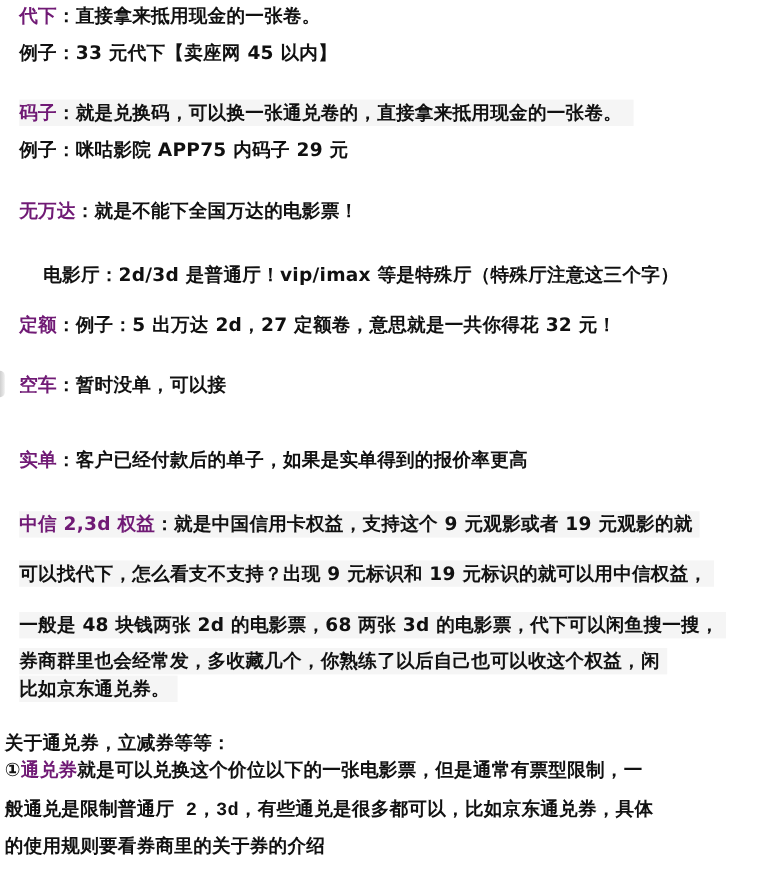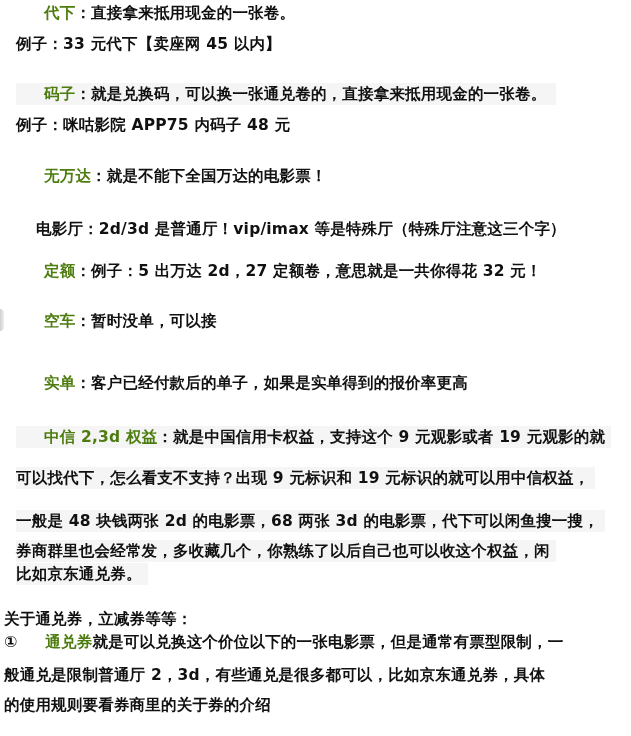--- a/index.html
+++ b/index.html
@@ -20,22 +20,21 @@
       position: absolute;
       white-space: nowrap;
       font-size: 15.5px;
       line-height: 22px;
       letter-spacing: 0.2px;
     }
     .hl {
       background: #f5f5f5;
     }
     .red {
-      color: #4d7c0f;
-      margin-left: 28px;
+      color: #701a75;
     }
     .edge-mark {
       position: absolute;
       left: 0;
       top: 309px;
       width: 4px;
       height: 22px;
       border-radius: 0 6px 6px 0;
       background: linear-gradient(to right, #cfcfcf, #efefef);
     }
@@ -51,21 +50,21 @@
     <span class="red">代下</span><span>：</span><span>直接拿来抵用现金的一张卷。</span>
   </div>
   <div class="line ind" style="top:33px;">
     <span>例子：33 元代下【卖座网 45 以内】</span>
   </div>
 
   <div class="line ind hl" style="top:83px; padding-right:10px;text-align:center;">
     <span class="red">码子</span><span>：</span><span>就是兑换码，可以换一张通兑卷的，直接拿来抵用现金的一张卷。</span>
   </div>
   <div class="line ind" style="top:114px;">
-    <span>例子：咪咕影院 APP75 内码子 48 元</span>
+    <span>例子：咪咕影院 APP75 内码子 29 元</span>
   </div>
 
   <div class="line ind" style="top:165px;">
     <span class="red">无万达</span><span>：</span><span>就是不能下全国万达的电影票！</span>
   </div>
 
   <div class="line ind" style="top:218px;margin-left:20px;">
     <span>电影厅：2d/3d 是普通厅！vip/imax 等是特殊厅（特殊厅注意这三个字）</span>
   </div>
 
@@ -97,20 +96,20 @@
   <div class="line ind hl" style="top:563px; padding-right:6px;">
     <span>比如京东通兑券。</span>
   </div>
 
   <div class="line flush" style="top:608px;">
     <span>关于通兑券，立减券等等：</span>
   </div>
   <div class="line flush" style="top:631px;">
     <span>①</span><span class="red">通兑券</span><span>就是可以兑换这个价位以下的一张电影票，但是通常有票型限制，一</span>
   </div>
-  <div class="line flush" style="top:664px;">
+  <div class="line flush" style="top:664px;font-family:Liberation Mono, monospace;">
     <span>般通兑是限制普通厅 2，3d，有些通兑是很多都可以，比如京东通兑券，具体</span>
   </div>
   <div class="line flush" style="top:695px;font-family:Liberation Mono, monospace;">
     <span>的使用规则要看券商里的关于券的介绍</span>
   </div>
 
 </div>
 
 </body></html>

